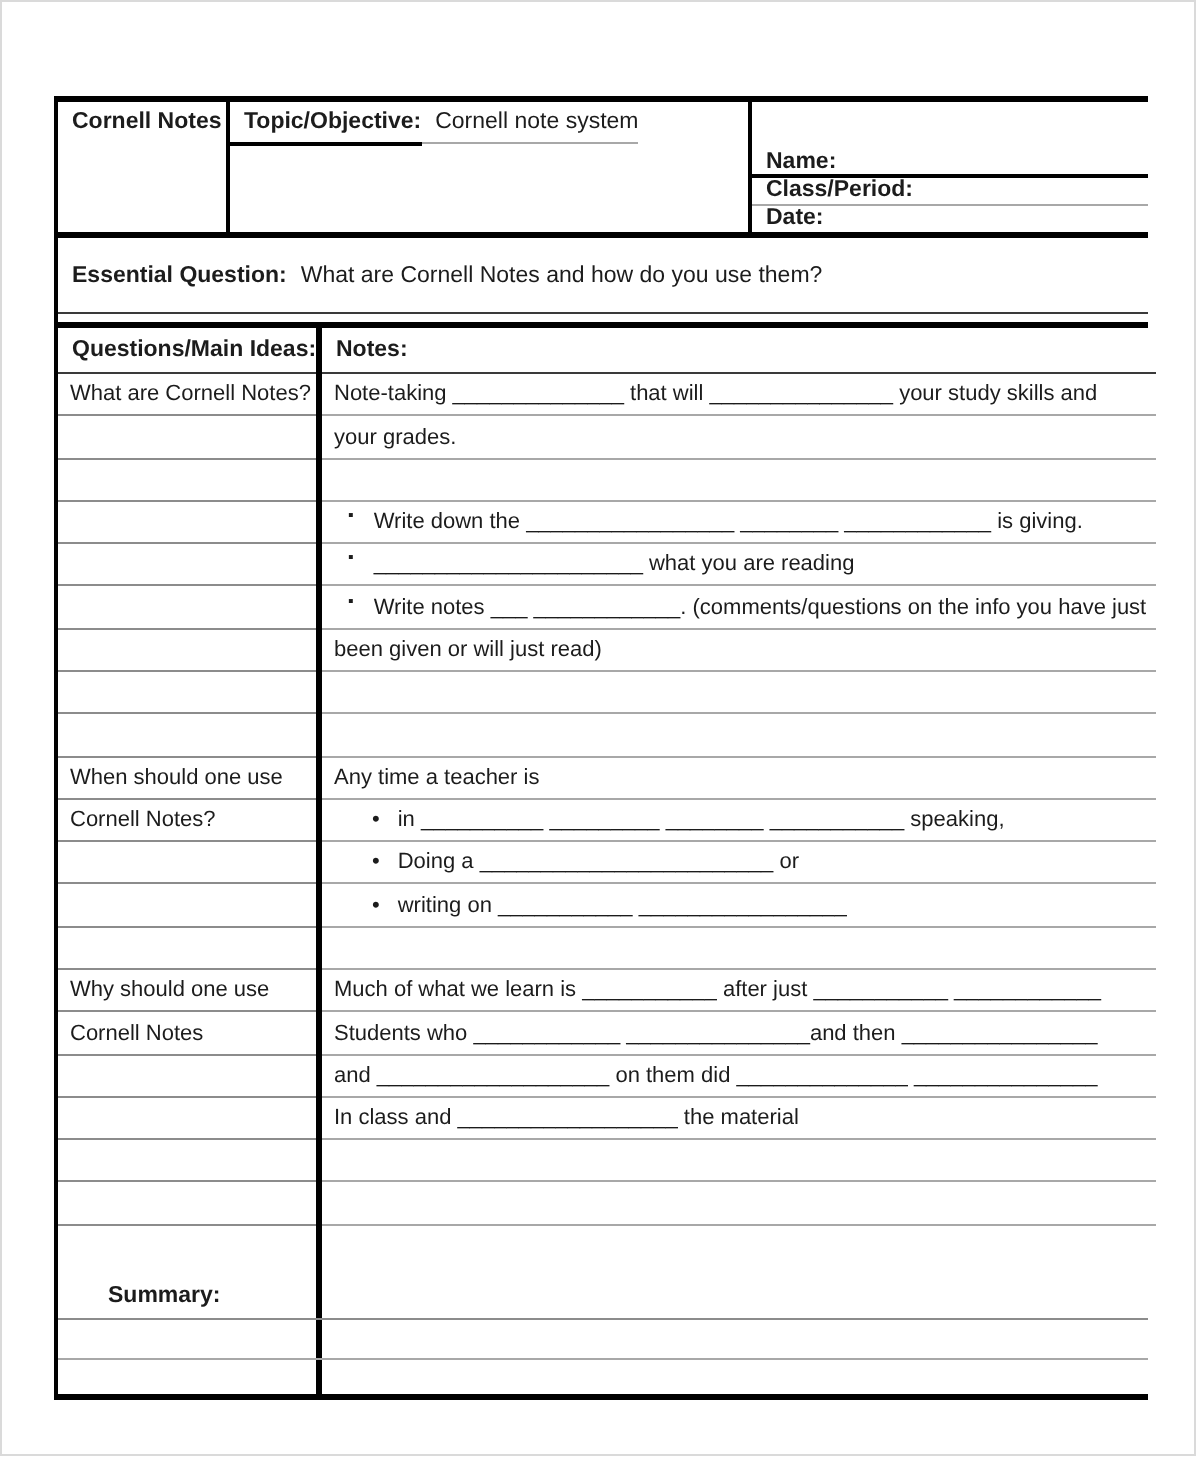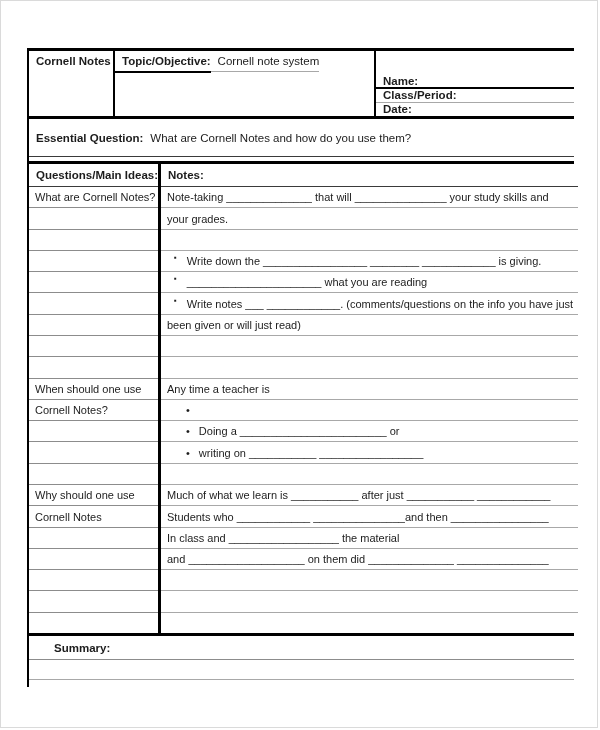--- a/index.html
+++ b/index.html
@@ -27,21 +27,21 @@
   .r2{height:21px;border-bottom:1px solid var(--ruleN);}
   .r3{height:22px;}
 
   
   .eq-block{top:118px;height:42px;}
   .eq-row{height:38px;border-bottom:1px solid var(--ruleDark);display:flex;align-items:center;padding-left:7px;font-size:11.5px;overflow:hidden;white-space:nowrap;}
   .eq-row .lbl{font-weight:bold;margin-right:7px;}
   .eq-spacer{height:20px;}
 
   
-  .main-table{top:160px;height:475px;border-top:3px solid var(--border);border-bottom:3px solid var(--border);display:flex;justify-content:space-between;}
+  .main-table{top:160px;height:539px;border-top:3px solid var(--border);border-bottom:3px solid var(--border);display:flex;justify-content:space-between;}
   .qcol{width:132px;border-right:3px solid var(--border);display:flex;flex-direction:column;}
   .ncol{flex:1;display:flex;flex-direction:column;}
   .col-head{height:23px;border-bottom:1px solid var(--ruleDark);font-weight:bold;font-size:11.5px;display:flex;align-items:center;padding-left:7px;white-space:nowrap;overflow:hidden;}
   .rows{height:446px;display:flex;flex-direction:column;}
   .row{flex:1 1 0;padding:0 5px 2px 6px;display:flex;align-items:flex-end;overflow:hidden;white-space:nowrap;font-size:11px;line-height:16px;}
   .qcol .row{border-bottom:1px solid var(--ruleL);}
   .ncol .row{border-bottom:1px solid var(--ruleN);}
   .row.last{border-bottom:none !important;}
   .row.ind1{padding-left:13px;}
   .row.ind2{padding-left:25px;}
@@ -140,43 +140,44 @@
             <span></span>
           </div>
           <div class="row">
             <span></span>
           </div>
           <div class="row">
             <span>Any time a teacher is</span>
           </div>
           <div class="row ind2">
             <span class="bullet rd">•</span>
+            <span>in __________ _________ ________ ___________ speaking,</span>
           </div>
           <div class="row ind2">
             <span class="bullet rd">•</span>
             <span>Doing a ________________________ or</span>
           </div>
           <div class="row ind2">
             <span class="bullet rd">•</span>
             <span>writing on ___________ _________________</span>
           </div>
           <div class="row">
             <span></span>
           </div>
           <div class="row">
             <span>Much of what we learn is ___________ after just ___________ ____________</span>
           </div>
           <div class="row">
             <span>Students who ____________ _______________and then ________________</span>
           </div>
           <div class="row">
-            <span>In class and __________________ the material</span>
+            <span>and ___________________ on them did ______________ _______________</span>
           </div>
           <div class="row">
-            <span>and ___________________ on them did ______________ _______________</span>
+            <span>In class and __________________ the material</span>
           </div>
           <div class="row">
             <span></span>
           </div>
           <div class="row">
             <span></span>
           </div>
           <div class="row last">
             <span></span>
           </div>

